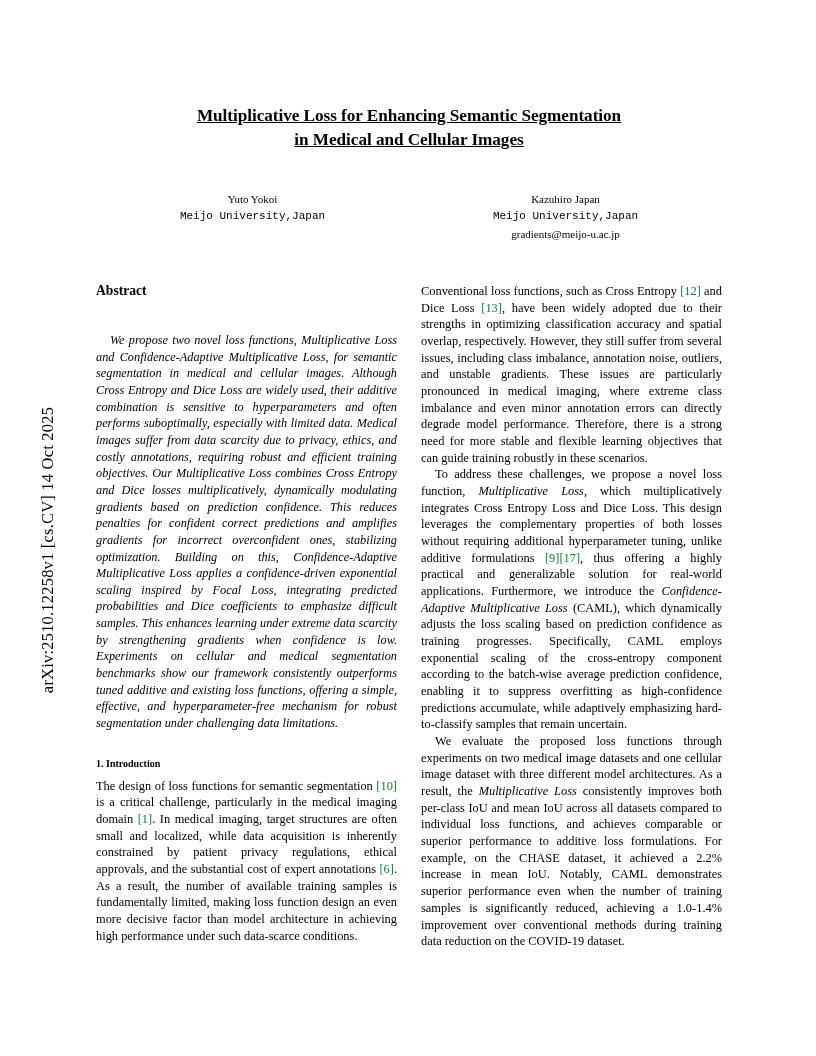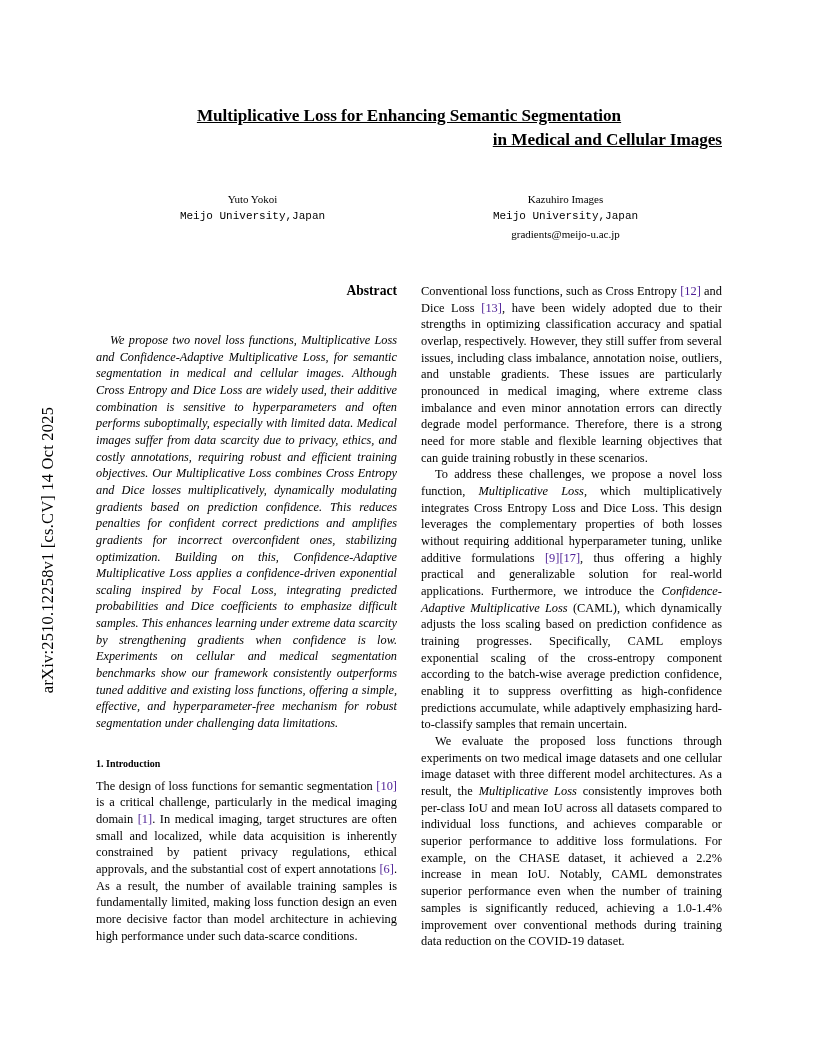--- a/index.html
+++ b/index.html
@@ -46,21 +46,21 @@
 
   .title {
     font-size: 17.2px;
     font-weight: bold;
     text-align: center;
     line-height: 1.42;
     margin: 0 0 0 0;
     letter-spacing: -0.05px;
     text-decoration: underline;
   }
-  .title .line2 { display: block; text-align: right; }
+  .title .line2 { display: block; }
 
   .authors {
     display: flex;
     margin-top: 38px;
   }
   .author {
     width: 50%;
     text-align: center;
     font-size: 11px;
     line-height: 1.58;
@@ -75,21 +75,21 @@
     gap: 24px;
   }
   .col {
     width: 301px;
   }
 
   h2.section {
     font-size: 13.6px;
     font-weight: bold;
     margin: 0 0 8px 0;
-    text-align: right;
+    text-align: left;
   }
 
   p {
     margin: 0;
     font-size: 12.4px;
     line-height: 1.345;
     text-align: justify;
     text-justify: inter-word;
     hyphens: auto;
   }
@@ -102,21 +102,21 @@
   }
   .abstract-body p:first-child { text-indent: 14px; margin-top: 33px; }
 
   .intro-heading {
     font-size: 10px;
     font-weight: bold;
     margin: 0 0 9px 0;
     text-align: left;
   }
 
-  .cite { color: #4c1d95; }
+  .cite { color: #15803d; }
   .intro-gap { height: 26px; }
 </style>
 </head>
 <body>
 
 <div class="page">
 
   <div class="arxiv-stamp">arXiv:2510.12258v1  [cs.CV]  14 Oct 2025</div>
 
   <div class="content">
@@ -125,21 +125,21 @@
       <span>Multiplicative Loss for Enhancing Semantic Segmentation</span>
       <span class="line2">in Medical and Cellular Images</span>
     </div>
 
     <div class="authors">
       <div class="author">
         <span class="name">Yuto Yokoi</span>
         <span class="affil">Meijo University,Japan</span>
       </div>
       <div class="author">
-        <span class="name">Kazuhiro Images</span>
+        <span class="name">Kazuhiro Japan</span>
         <span class="affil">Meijo University,Japan</span>
         <span class="email">gradients@meijo-u.ac.jp</span>
       </div>
     </div>
 
     <div class="columns">
 
       <div class="col">
         <h2 class="section">Abstract</h2>
         <div class="abstract-body">

